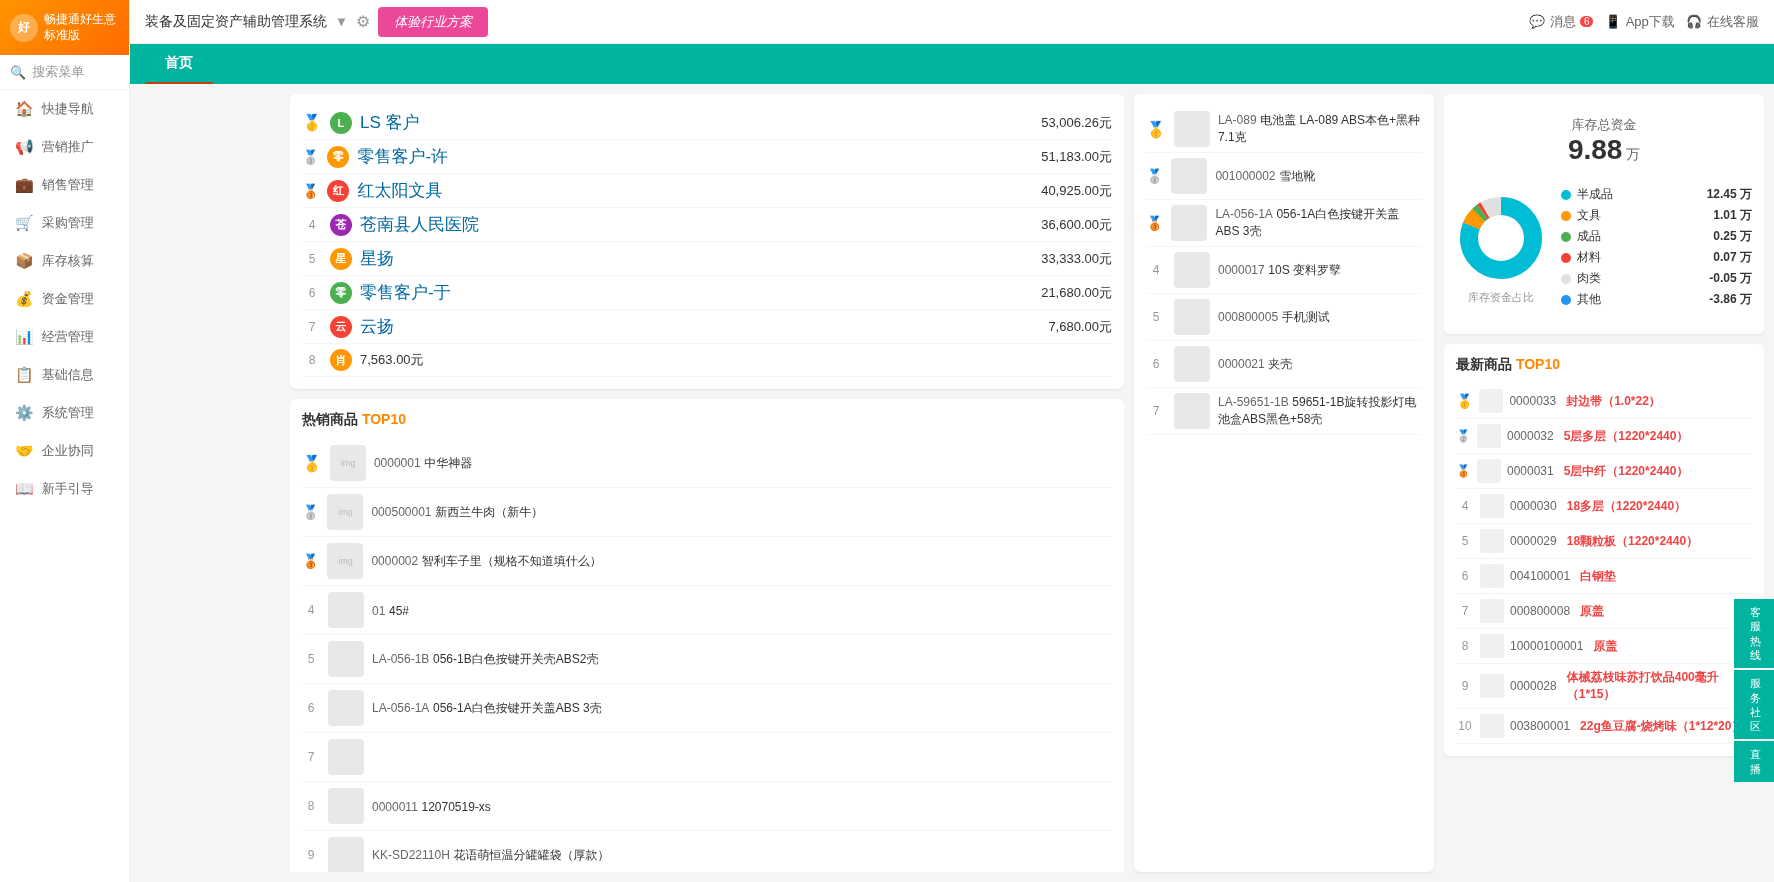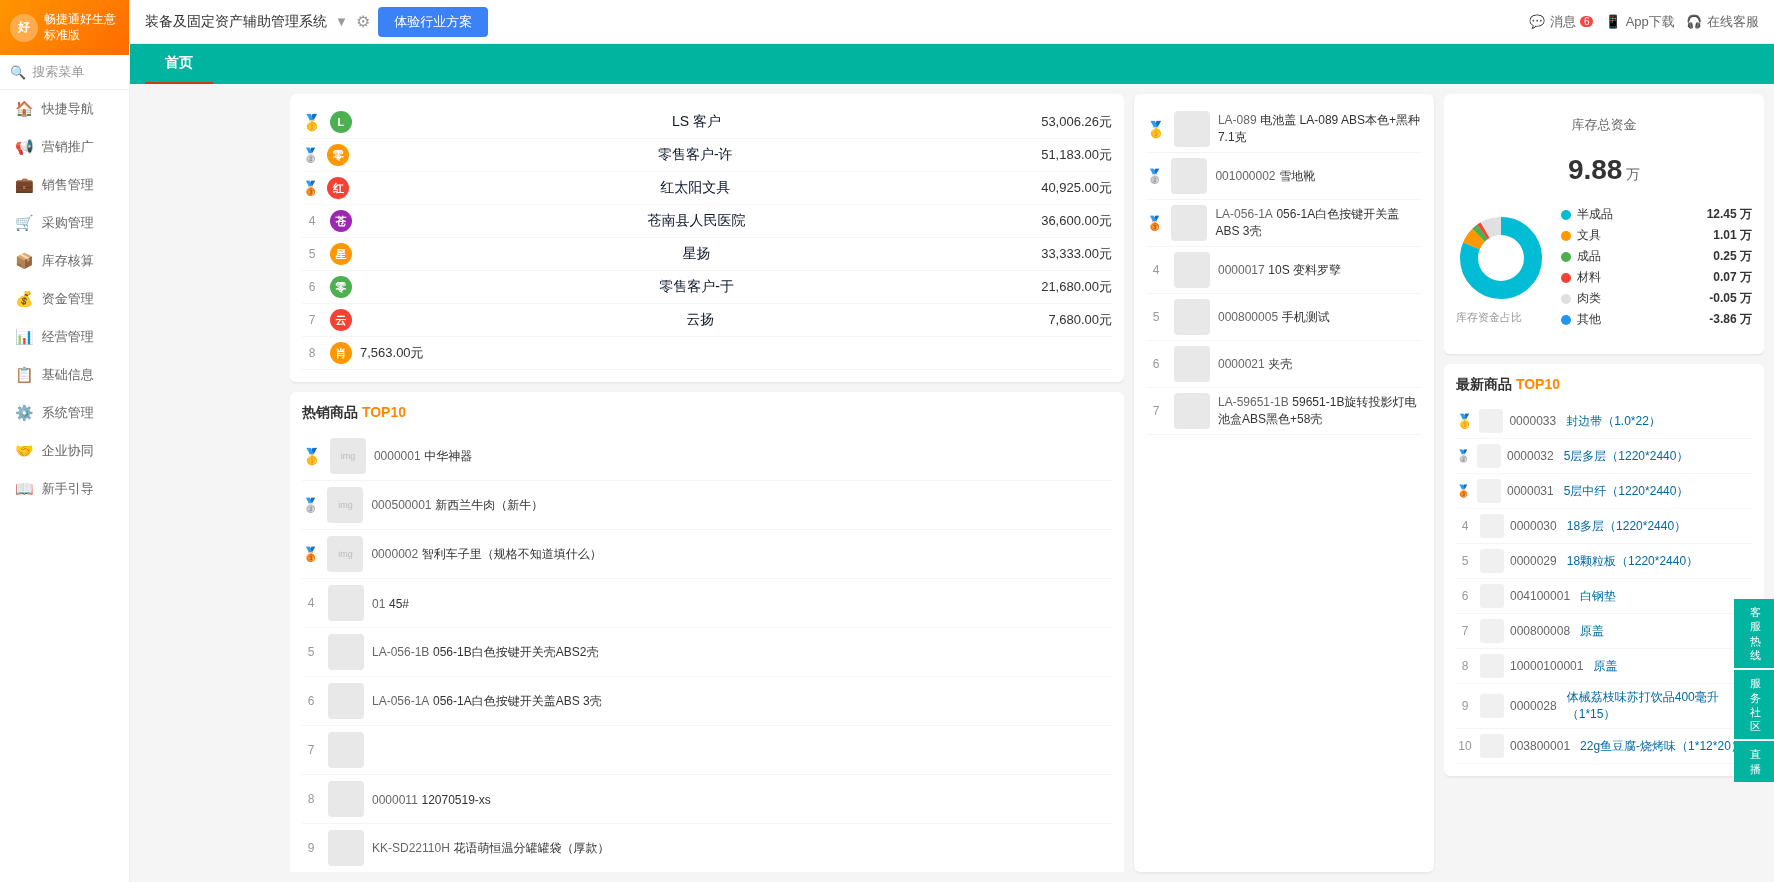--- a/index.html
+++ b/index.html
@@ -54,21 +54,21 @@
     .top-header {
       background: #fff;
       border-bottom: 1px solid #eee;
       padding: 0 15px;
       height: 44px;
       display: flex; align-items: center; justify-content: space-between;
     }
     .top-header-left { display: flex; align-items: center; gap: 8px; justify-content: center; }
     .system-title { font-size: 14px; color: #333; }
     .header-actions { display: flex; align-items: center; gap: 12px; }
-    .btn-experience { background: #3b82f6; color: white; border: none; padding: 6px 16px; border-radius: 4px; cursor: pointer; font-size: 13px; }
+    .btn-experience { background: #ec4899; color: white; border: none; padding: 6px 16px; border-radius: 4px; cursor: pointer; font-size: 13px; font-style: italic; }
     .header-icon-item { display: flex; align-items: center; gap: 4px; color: #666; font-size: 13px; cursor: pointer; }
 
     
     .nav-bar {
       background: #00b4a0;
       padding: 0 15px;
       display: flex; align-items: center;
     }
     .nav-tab {
       color: white; padding: 10px 20px; font-size: 14px; cursor: pointer;
@@ -90,50 +90,50 @@
       box-shadow: 0 1px 3px rgba(0,0,0,0.08);
     }
     .panel-title { font-size: 14px; font-weight: bold; color: #333; margin-bottom: 10px; }
     .panel-title span { color: #ff8800; }
 
     
     .rank-table { width: 100%; }
     .rank-row { display: flex; align-items: center; padding: 5px 0; border-bottom: 1px solid #f5f5f5; gap: 8px; }
     .rank-num { width: 20px; text-align: center; font-size: 12px; color: #999; }
     .rank-badge { width: 22px; height: 22px; border-radius: 50%; display: flex; align-items: center; justify-content: center; color: white; font-size: 11px; font-weight: bold; flex-shrink: 0; }
-    .rank-name { flex: 1; font-size: 14px; color: #0f172a; text-align: center; }
+    .rank-name { flex: 1; font-size: 17px; color: #0369a1; }
     .rank-amount { font-size: 13px; color: #333; font-weight: 500; }
 
     
     .product-row { display: flex; align-items: center; padding: 6px 0; border-bottom: 1px solid #f5f5f5; gap: 8px; }
     .product-rank { width: 18px; text-align: center; font-size: 12px; color: #999; }
     .product-img { width: 36px; height: 36px; background: #f0f0f0; border-radius: 4px; display: flex; align-items: center; justify-content: center; color: #ccc; font-size: 10px; flex-shrink: 0; overflow: hidden; }
     .product-info { flex: 1; }
     .product-code { font-size: 12px; color: #666; }
     .product-name { font-size: 12px; color: #333; }
 
     
     .inventory-total { text-align: center; padding: 10px 0; }
-    .inventory-label { font-size: 13px; color: #666; margin-bottom: 20px; }
+    .inventory-label { font-size: 13px; color: #666; margin-bottom: 0; }
     .inventory-value { font-size: 28px; font-weight: bold; color: #333; }
     .inventory-unit { font-size: 14px; color: #666; }
 
     .donut-container { display: flex; align-items: center; gap: 15px; padding: 10px 0; }
     .donut-chart { flex-shrink: 0; }
     .legend-list { flex: 1; }
     .legend-item { display: flex; align-items: center; gap: 6px; margin-bottom: 4px; font-size: 12px; }
     .legend-dot { width: 10px; height: 10px; border-radius: 50%; flex-shrink: 0; }
     .legend-name { flex: 1; color: #333; }
     .legend-val { color: #333; font-weight: 700; }
 
     .top10-row { display: flex; align-items: center; padding: 5px 0; border-bottom: 1px solid #f5f5f5; gap: 6px; font-size: 12px; }
     .top10-rank { width: 18px; text-align: center; color: #999; }
     .top10-img { width: 24px; height: 24px; background: #f0f0f0; border-radius: 3px; flex-shrink: 0; display: flex; align-items: center; justify-content: center; color: #ccc; font-size: 9px; }
     .top10-code { color: #666; margin-right: 4px; }
-    .top10-name { color: #0369a1; flex: 1; }
+    .top10-name { color: #ef4444; flex: 1; font-weight: bold; }
 
     
     .middle-col::-webkit-scrollbar, .right-col::-webkit-scrollbar { width: 4px; }
     .middle-col::-webkit-scrollbar-thumb, .right-col::-webkit-scrollbar-thumb { background: #ddd; border-radius: 2px; }
 
     
     .service-float {
       position: fixed; right: 0; bottom: 100px;
       display: flex; flex-direction: column; gap: 2px;
     }
@@ -485,21 +485,21 @@
           <div class="donut-chart">
             <svg width="90" height="90" viewBox="0 0 90 90">
 
               <circle cx="45" cy="45" r="32" fill="none" stroke="#e0e0e0" stroke-width="18"></circle>
 
               <circle cx="45" cy="45" r="32" fill="none" stroke="#00bcd4" stroke-width="18" stroke-dasharray="163 201" stroke-dashoffset="0" transform="rotate(-90 45 45)"></circle>
               <circle cx="45" cy="45" r="32" fill="none" stroke="#ff9800" stroke-width="18" stroke-dasharray="13 201" stroke-dashoffset="-163" transform="rotate(-90 45 45)"></circle>
               <circle cx="45" cy="45" r="32" fill="none" stroke="#4caf50" stroke-width="18" stroke-dasharray="5 201" stroke-dashoffset="-176" transform="rotate(-90 45 45)"></circle>
               <circle cx="45" cy="45" r="32" fill="none" stroke="#f44336" stroke-width="18" stroke-dasharray="3 201" stroke-dashoffset="-181" transform="rotate(-90 45 45)"></circle>
             </svg>
-            <div style="font-size:11px;color:#999;margin-top:4px;">库存资金占比</div>
+            <div style="font-size:11px;color:#999;text-align:center;margin-top:4px;">库存资金占比</div>
           </div>
           <div class="legend-list" id="legend-list">
               <div class="legend-item">
                 <div class="legend-dot" style="background:#00bcd4;"></div>
     <span class="legend-name">半成品</span>
     <span class="legend-val">12.45 万</span>
               </div>
               <div class="legend-item">
                 <div class="legend-dot" style="background:#ff9800;"></div>
     <span class="legend-name">文具</span>

